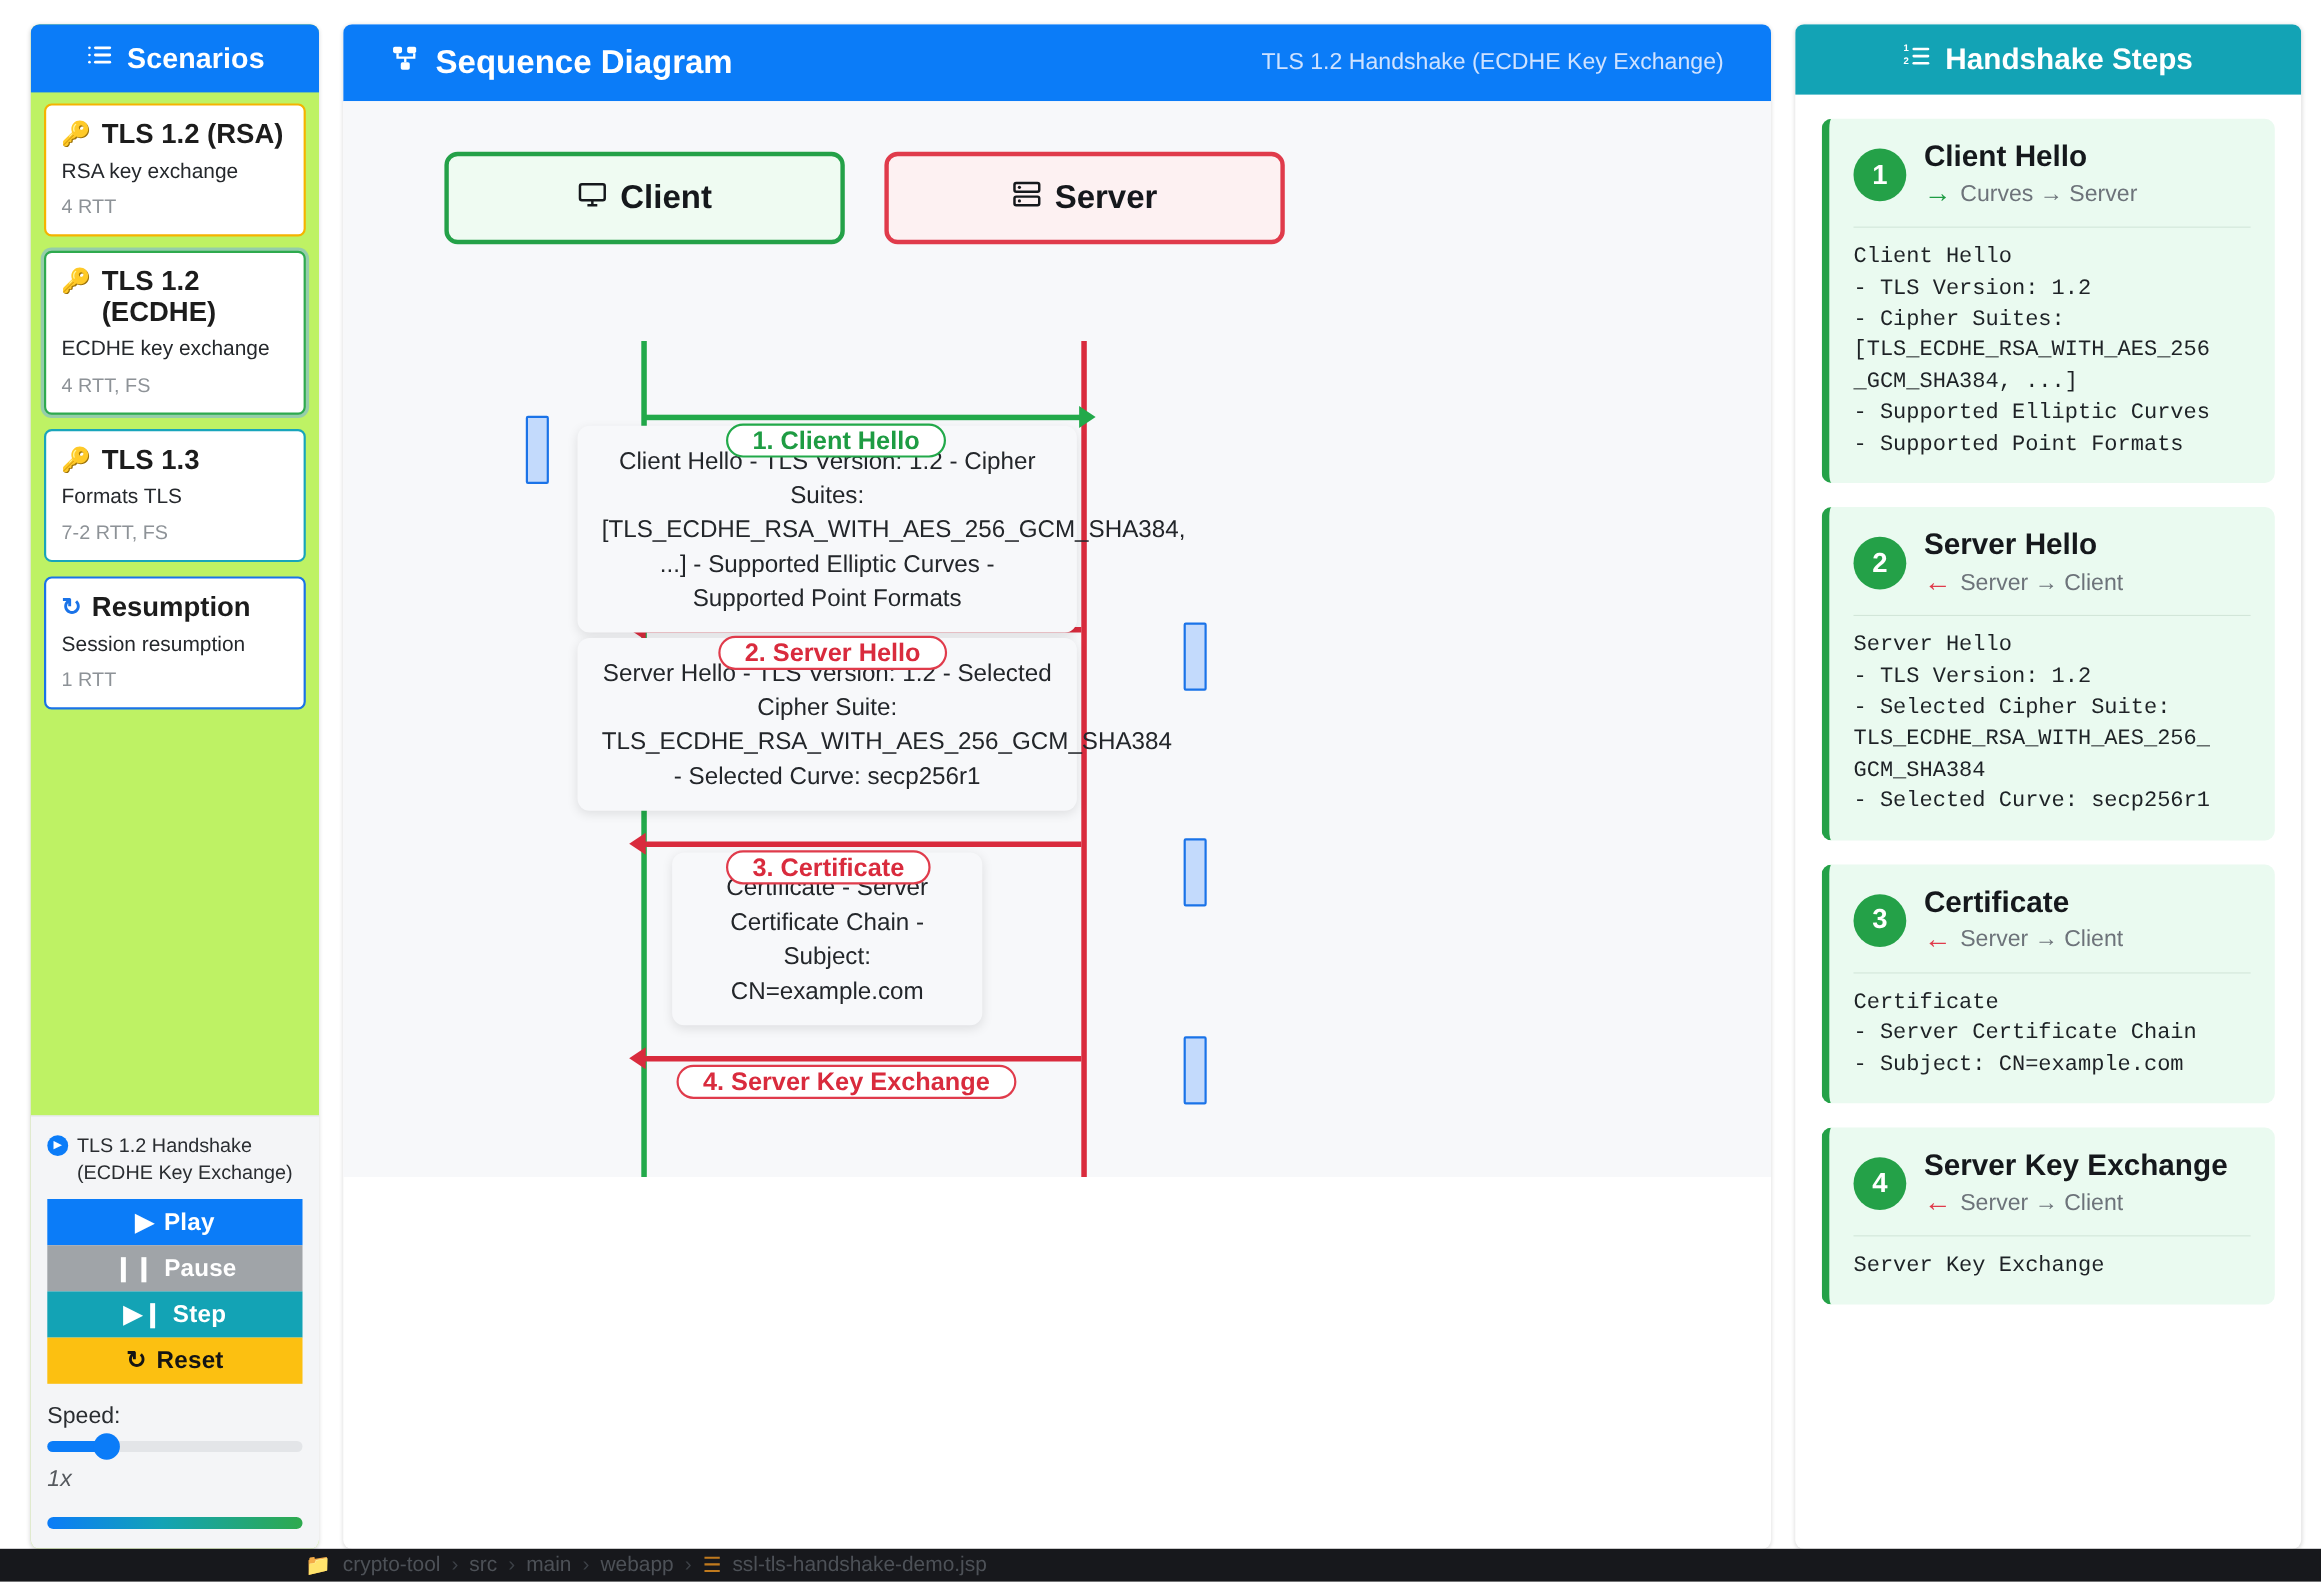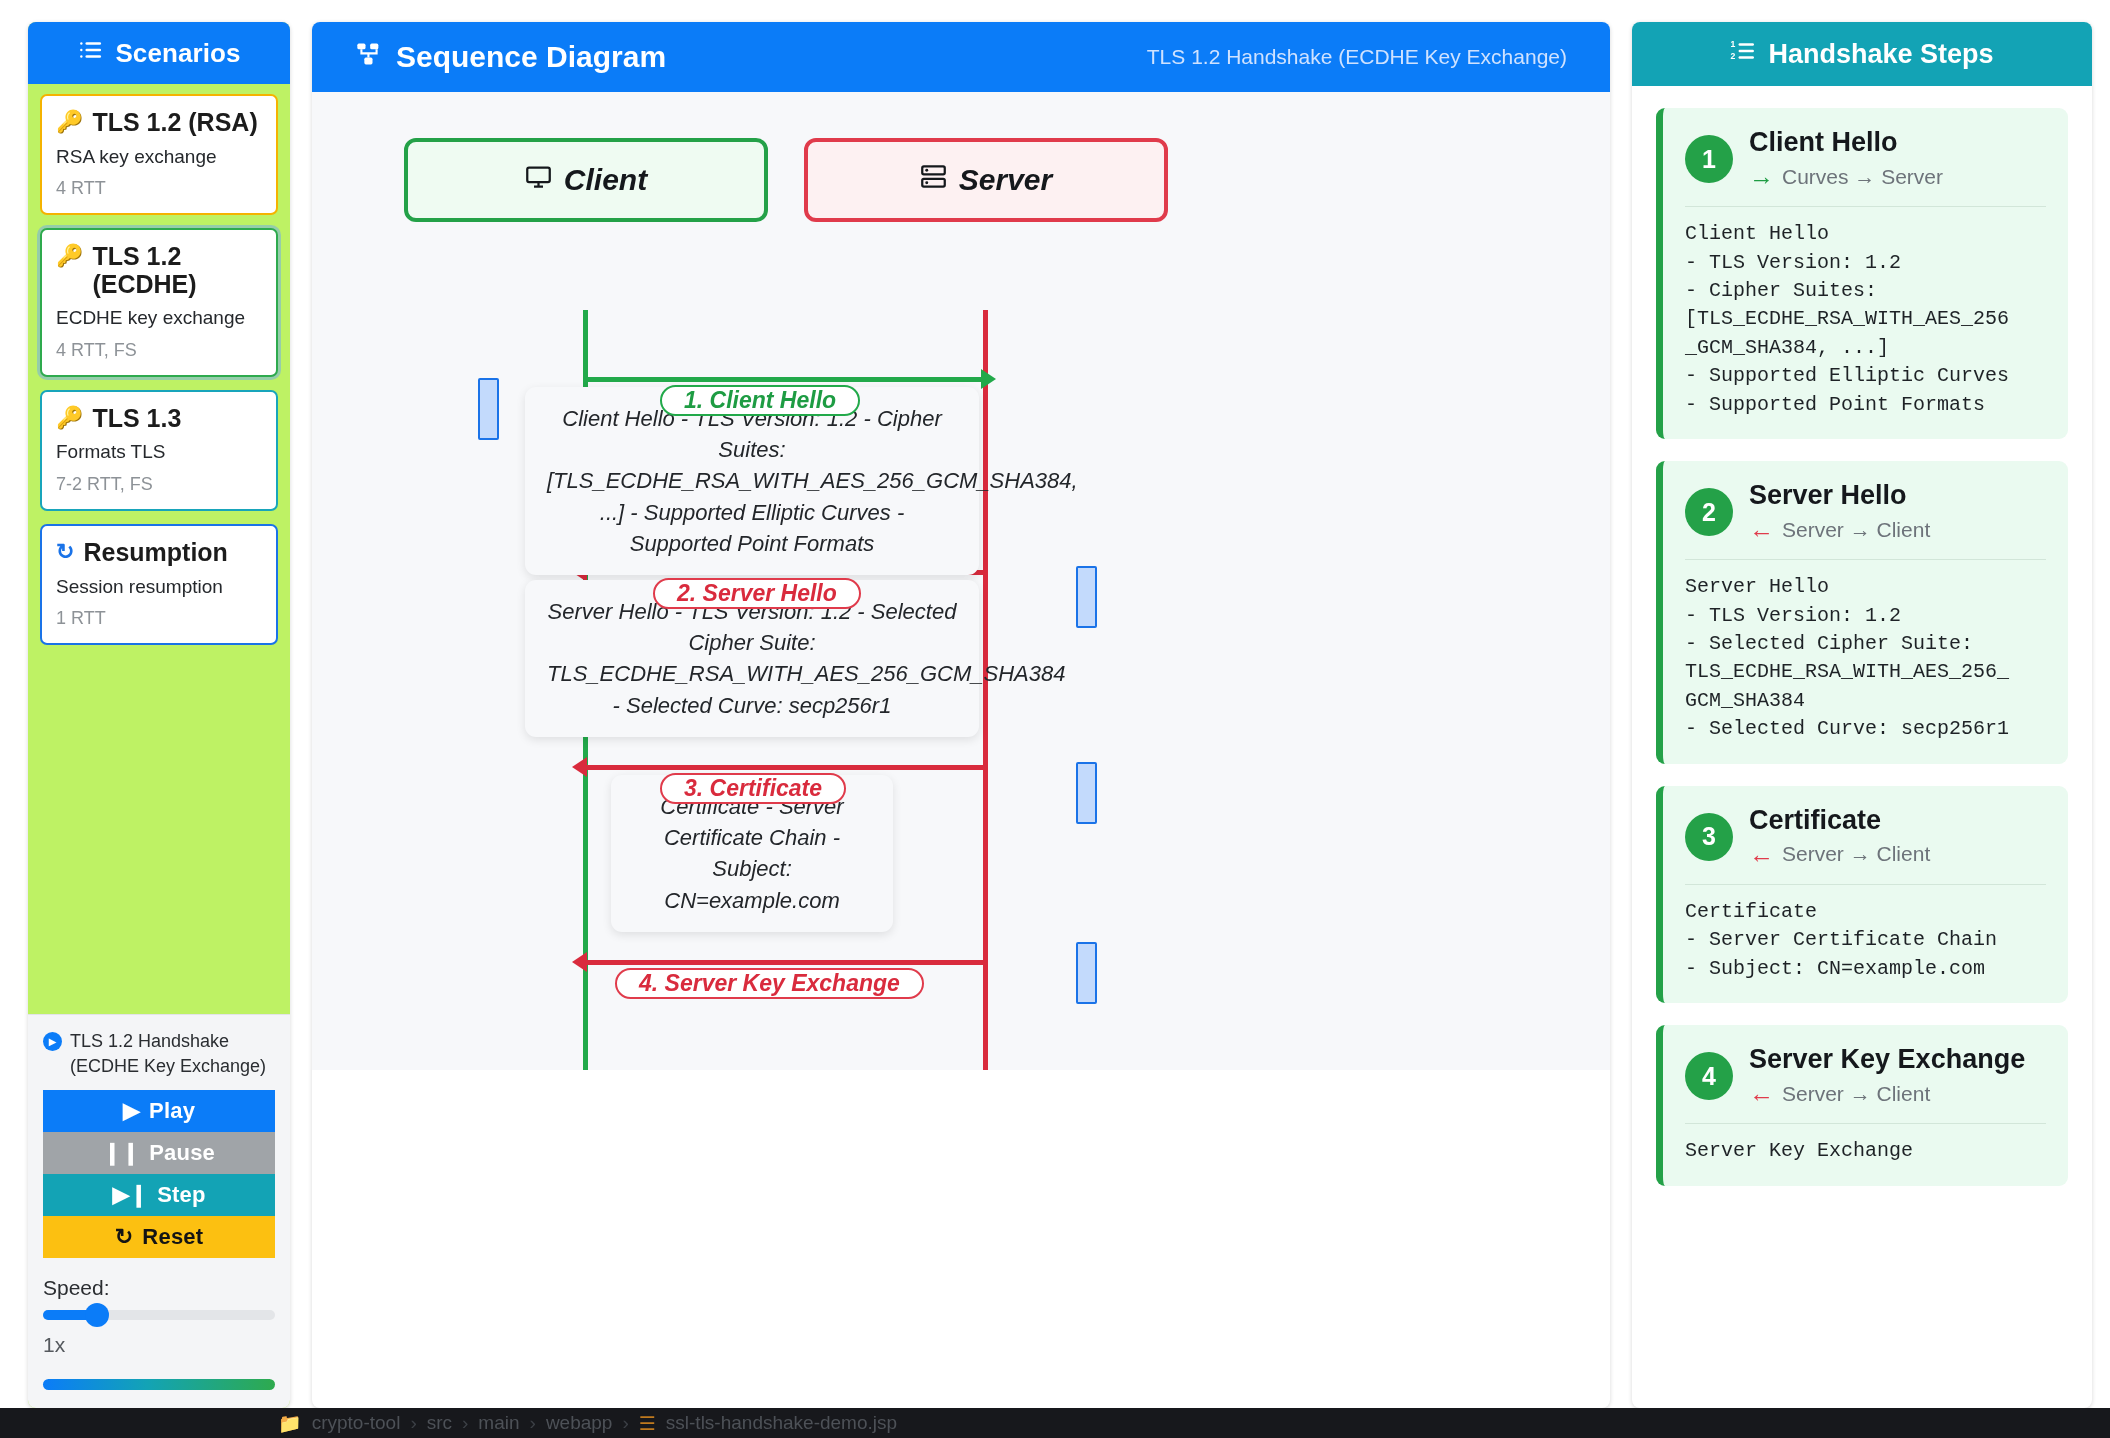--- a/index.html
+++ b/index.html
@@ -98,21 +98,21 @@
     background: #e3e5e8; width: 100%;
   }
   .slider .fill {
     position: absolute; left: 0; top: 0; height: 10px; width: 22%;
     background: #0b7cf8; border-radius: 5px;
   }
   .slider .knob {
     position: absolute; left: 18%; top: -7px;
     width: 24px; height: 24px; border-radius: 50%; background: #0b7cf8;
   }
-  .speed-val { font-size: 21px; color: #55595e; margin: 13px 0 22px 0; }
+  .speed-val { font-size: 21px; color: #55595e; margin: 13px 0 22px 0; font-style: italic; }
   .progress-bar {
     height: 11px; border-radius: 6px;
     background: linear-gradient(90deg, #0b7cf8 0%, #13a3b5 45%, #2eaa4e 100%);
   }
 
   
   .center {
     flex: 1 1 auto;
     margin: 0 22px;
     background: #fff;
@@ -131,21 +131,20 @@
     font-size: 30px; font-weight: bold;
   }
   .center-header .ch-sub {
     margin-left: auto; font-size: 21px; color: #cfe2ff;
   }
   .canvas {
     position: relative;
     background: #f7f8fa;
     height: 978px;
     overflow: hidden;
-    font-style: italic;
   }
 
   .actor {
     position: absolute; top: 46px;
     width: 364px; height: 84px;
     border-radius: 12px;
     display: flex; align-items: center; justify-content: center; gap: 12px;
     font-size: 30px; font-weight: bold; color: #15181c;
   }
   .actor.client { left: 92px; border: 4px solid #24a148; background: #effbf2; }

